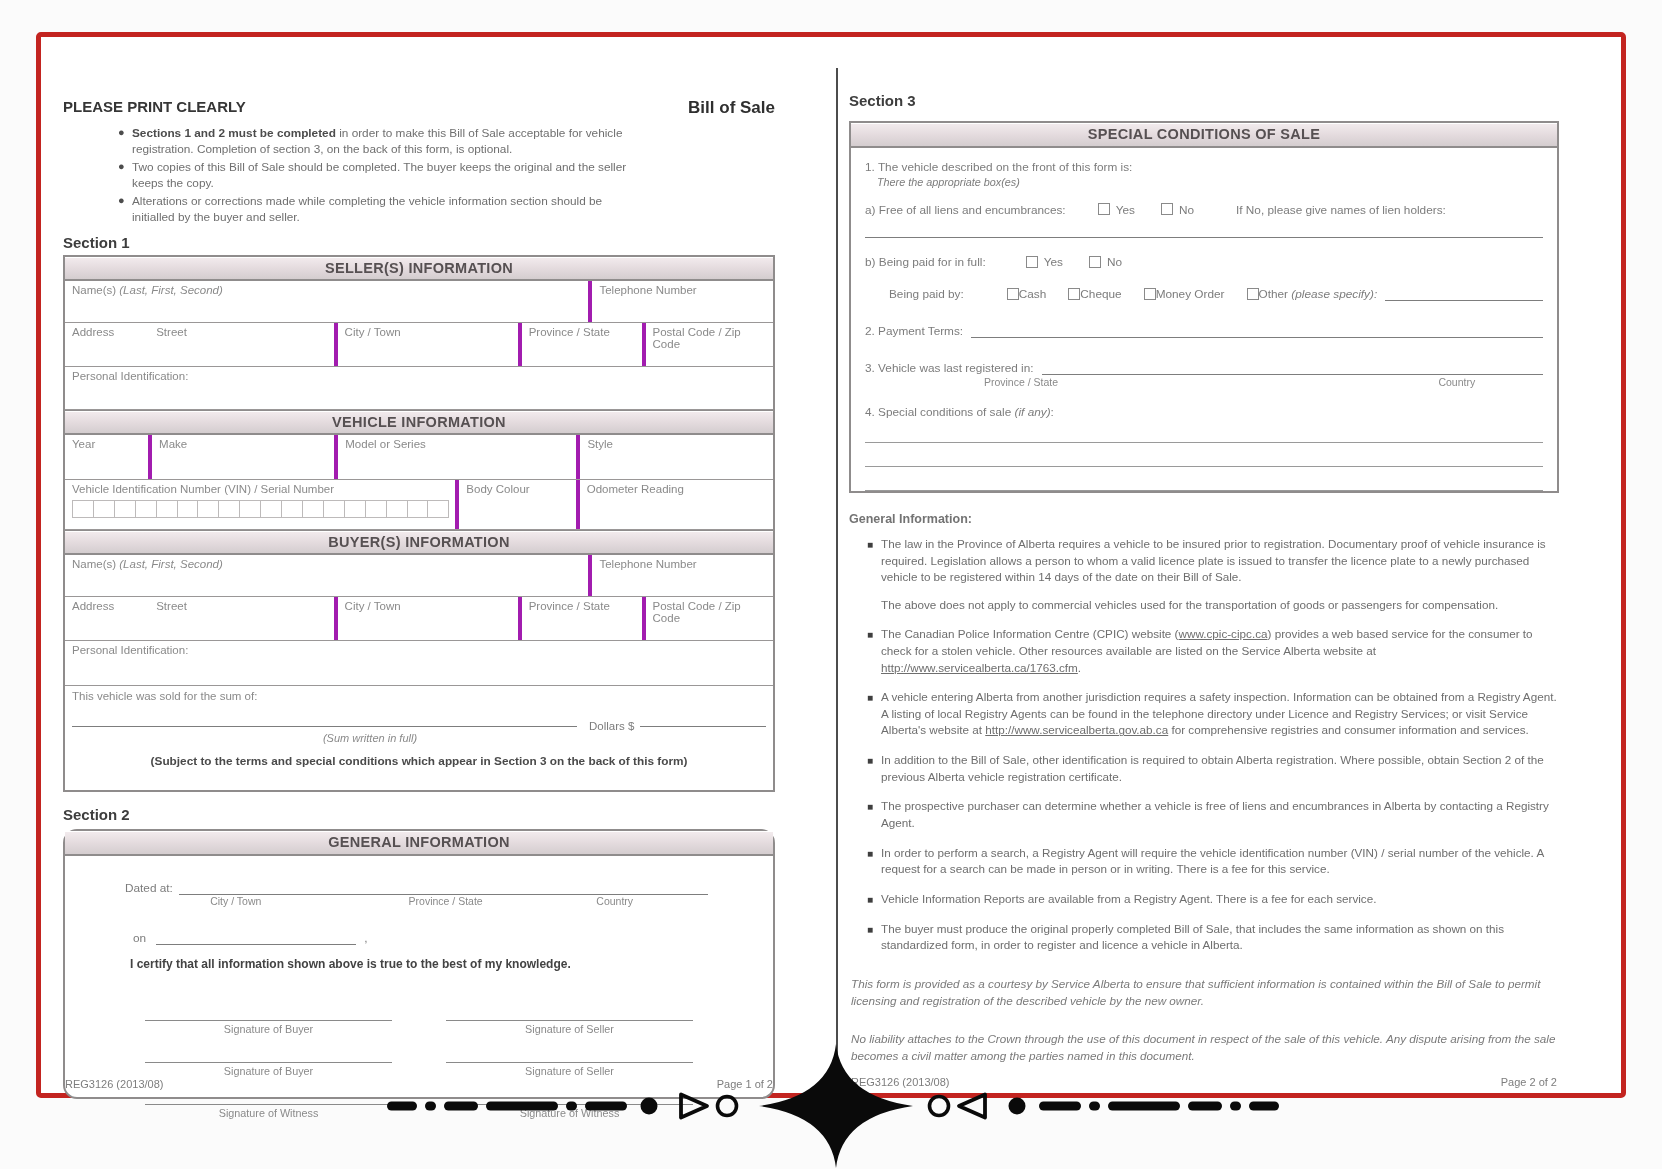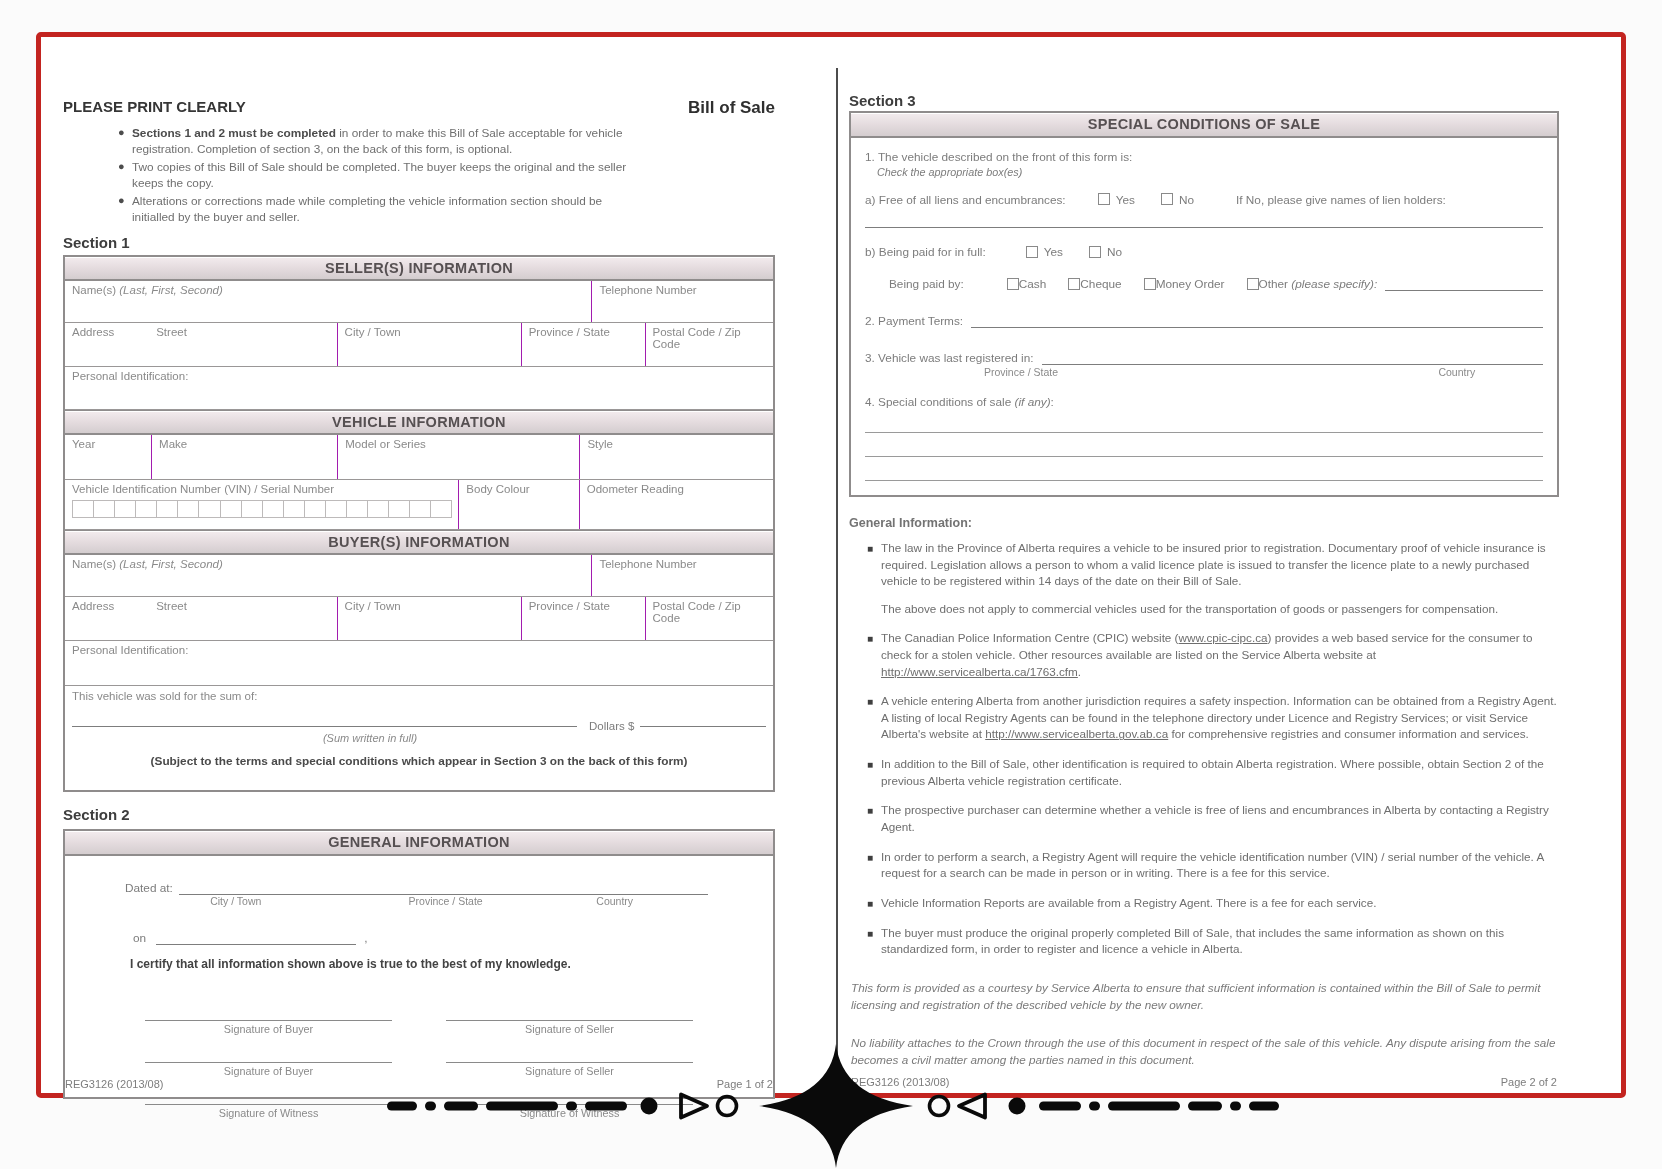--- a/index.html
+++ b/index.html
@@ -26,21 +26,21 @@
   .bar{
     height:22px;line-height:22px;text-align:center;font-weight:bold;
     font-size:14.5px;letter-spacing:.3px;color:#565052;
     background:linear-gradient(180deg,#f3ecee 0%,#e3dadd 55%,#d4cdcf 100%);
     border-top:1px solid #8f8c8c;border-bottom:2px solid #8f8c8c;
     box-shadow:inset 0 1px 0 #fff;
   }
   .formbox .bar:first-child{border-top:none;}
   .frow{display:flex;border-bottom:1px solid #9a9797;}
   .frow:last-child{border-bottom:none;}
-  .cell{padding:3px 7px;font-size:11.5px;color:#8a8a8a;border-right:1px solid #a21caf;box-sizing:border-box;}
+  .cell{padding:3px 7px;font-size:11.5px;color:#8a8a8a;border-right:4px solid #a21caf;box-sizing:border-box;}
   .cell:last-child{border-right:none;}
   .ital{font-style:italic;}
   .cb{width:12px;height:12px;border:1.5px solid #8a8a8a;display:inline-block;vertical-align:-2px;background:#fff;box-sizing:border-box;}
   .wline{border-bottom:1.2px solid #7d7d7d;}
   .caption{font-size:10.5px;color:#8a8a8a;}
 
   
   .p1-head{display:flex;justify-content:space-between;align-items:flex-start;}
   .p1-title{font-weight:bold;font-size:15px;color:#363636;}
   .bos-title{font-weight:bold;font-size:17px;color:#2f2f2f;}
@@ -57,42 +57,42 @@
   .r-vin{height:49px;}  .r-vin .c-vin{width:55.7%;padding-bottom:0;} .r-vin .c-bc{width:17%;} .r-vin .c-od{width:27.3%;}
   .vinboxes{display:flex;margin-top:5px;}
   .vinbox{width:20.5px;height:16px;border:1px solid #bdbaba;margin-right:-1px;background:#fff;}
   .r-pid2{height:44px;}
   .sumblock{height:96px;padding:4px 7px;font-size:11.5px;color:#8a8a8a;position:relative;}
   .dollarline{position:absolute;left:7px;top:34px;right:7px;display:flex;align-items:center;font-size:11.5px;color:#7c7c7c;}
   .dl1{width:505px;}  .dl-label{padding:0 6px 0 12px;white-space:nowrap;}  .dl2{flex:1;}
   .sumhint{position:absolute;left:185px;top:46px;width:240px;text-align:center;font-size:11px;}
   .subject{position:absolute;left:0;right:0;top:68px;text-align:center;font-weight:bold;font-size:11.8px;color:#4a4a4a;}
   .sec2-label{margin-top:14px;}
-  .box2{margin-top:6px;height:266px;position:relative;}
+  .box2{margin-top:6px;height:266px;position:relative;border-radius:14px;}
   .bar2{height:23px;line-height:23px;}
   .datedrow{position:absolute;left:60px;top:50px;right:65px;display:flex;align-items:flex-end;font-size:11.8px;color:#7c7c7c;}
   .datedrow .lbl{padding-right:6px;white-space:nowrap;}
   .datedrow .wline{flex:1;}
   .datedcaps{position:absolute;left:60px;top:64px;right:65px;display:flex;}
   .datedcaps span{text-align:center;}
   .dc1{width:38%;} .dc2{width:34%;} .dc3{width:24%;}
   .onrow{position:absolute;left:68px;top:100px;display:flex;align-items:flex-end;font-size:11.8px;color:#7c7c7c;}
   .onrow .wline{width:200px;margin-left:10px;}
   .onrow .punct{margin-left:8px;}
   .certify{position:absolute;left:65px;top:126px;font-weight:bold;font-size:12px;color:#434343;}
   .sigs{position:absolute;left:0;right:0;top:175px;}
   .sigrow{display:flex;justify-content:space-between;padding:0 80px;margin-bottom:13px;}
   .sig{width:247px;text-align:center;}
   .sigline{border-bottom:1.2px solid #8a8a8a;height:14px;}
   .signame{font-size:10.8px;color:#8a8a8a;padding-top:2px;}
   .pfooter{position:absolute;left:2px;right:2px;bottom:0;display:flex;justify-content:space-between;font-size:11px;color:#7d7d7d;}
 
   
   .sec3-label{margin-top:4px;}
-  .box3{margin-top:2px;padding-bottom:14px;}
+  .box3{margin-top:12px;}
   .b3-inner{padding:0 14px;font-size:11.8px;color:#7c7c7c;}
   .it1{margin-top:12px;}
   .hint{margin:2px 0 0 12px;font-size:10.8px;}
   .ita-row{margin-top:15px;display:flex;align-items:flex-start;}
   .ita-row .gap{display:inline-block;}
   .cbl{margin-left:6px;}
   .fullline{border-bottom:1.2px solid #7d7d7d;margin-top:20px;}
   .itb-row{margin-top:17px;display:flex;align-items:center;}
   .paidby{margin:18px 0 0 24px;display:flex;align-items:center;}
   .paidby .wline{flex:1;margin-left:8px;height:12px;}
@@ -290,21 +290,21 @@
   </div>
 </div>
 
 <div class="page" id="page2">
   <div class="sec-label sec3-label">Section 3</div>
 
   <div class="formbox box3">
     <div class="bar bar2">SPECIAL CONDITIONS OF SALE</div>
     <div class="b3-inner">
       <div class="it1">1. The vehicle described on the front of this form is:</div>
-      <div class="hint ital">Check the appropriate box(es)</div>
+      <div class="hint ital">There the appropriate box(es)</div>
 
       <div class="ita-row">
         <span>a) Free of all liens and encumbrances:</span>
         <span class="gap" style="width:32px"></span>
         <span class="cb"></span>
         <span class="cbl">Yes</span>
         <span class="gap" style="width:26px"></span>
         <span class="cb"></span>
         <span class="cbl">No</span>
         <span class="gap" style="width:42px"></span>

